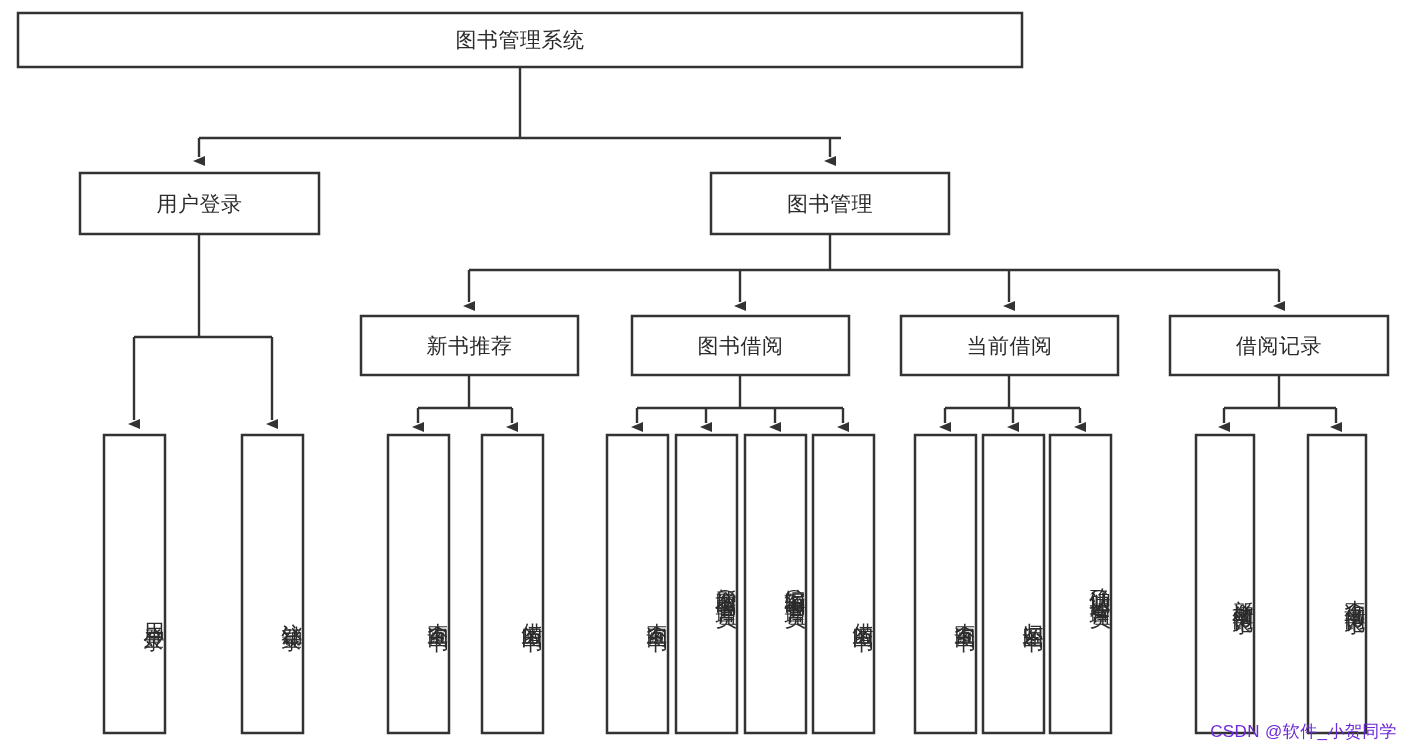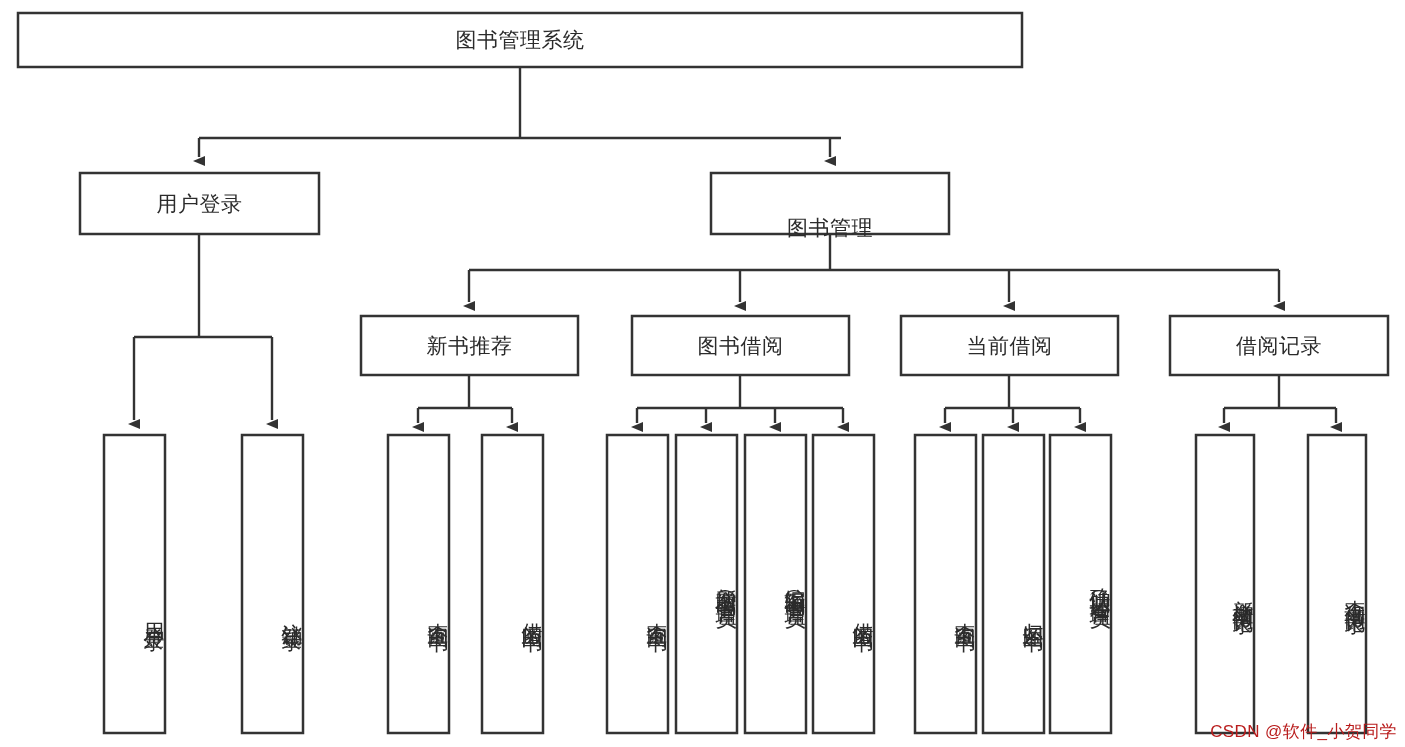--- a/index.html
+++ b/index.html
@@ -66,21 +66,21 @@
     padding-top: 6px;
     padding-bottom: 6px;
     align-items: flex-start;
     justify-content: center;
   }
   #watermark {
     position: absolute;
     right: 8px;
     bottom: 4px;
     font-size: 17px;
-    color: #b91c1c;
+    color: #6d28d9;
     font-family: "Liberation Sans", "DejaVu Sans", sans-serif;
     letter-spacing: 0.4px;
     white-space: nowrap;
     pointer-events: none;
   }
 </style>
 </head>
 <body>
 
 <div id="diagram-root">
@@ -171,21 +171,21 @@
     <rect class="node-rect" x="983" y="435" width="61" height="298"></rect>
     <rect class="node-rect" x="1050" y="435" width="61" height="298"></rect>
 
     <rect class="node-rect" x="1196" y="435" width="58" height="298"></rect>
     <rect class="node-rect" x="1308" y="435" width="58" height="298"></rect>
   </svg>
 
   <div class="node-label horiz" style="left:18px; top:13px; width:1004px; height:54px;">图书管理系统</div>
 
   <div class="node-label horiz" style="left:80px; top:173px; width:239px; height:61px;">用户登录</div>
-  <div class="node-label horiz" style="left:711px; top:173px; width:238px; height:61px;margin-top:24px;">图书管理</div>
+  <div class="node-label horiz" style="left:711px; top:173px; width:238px; height:61px;">图书管理</div>
 
   <div class="node-label horiz" style="left:361px; top:316px; width:217px; height:59px;">新书推荐</div>
   <div class="node-label horiz" style="left:632px; top:316px; width:217px; height:59px;">图书借阅</div>
   <div class="node-label horiz" style="left:1170px; top:316px; width:218px; height:59px;">借阅记录</div>
   <div class="node-label horiz" style="left:901px; top:316px; width:217px; height:59px;">当前借阅</div>
 
   <div class="node-label vert" style="left:104px; top:435px; width:61px; height:298px; padding-top:62px;">用户登录</div>
   <div class="node-label vert" style="left:242px; top:435px; width:61px; height:298px; padding-top:62px;">注销登录</div>
 
   <div class="node-label vert" style="left:388px; top:435px; width:61px; height:298px; padding-top:62px;">查询图书</div>

